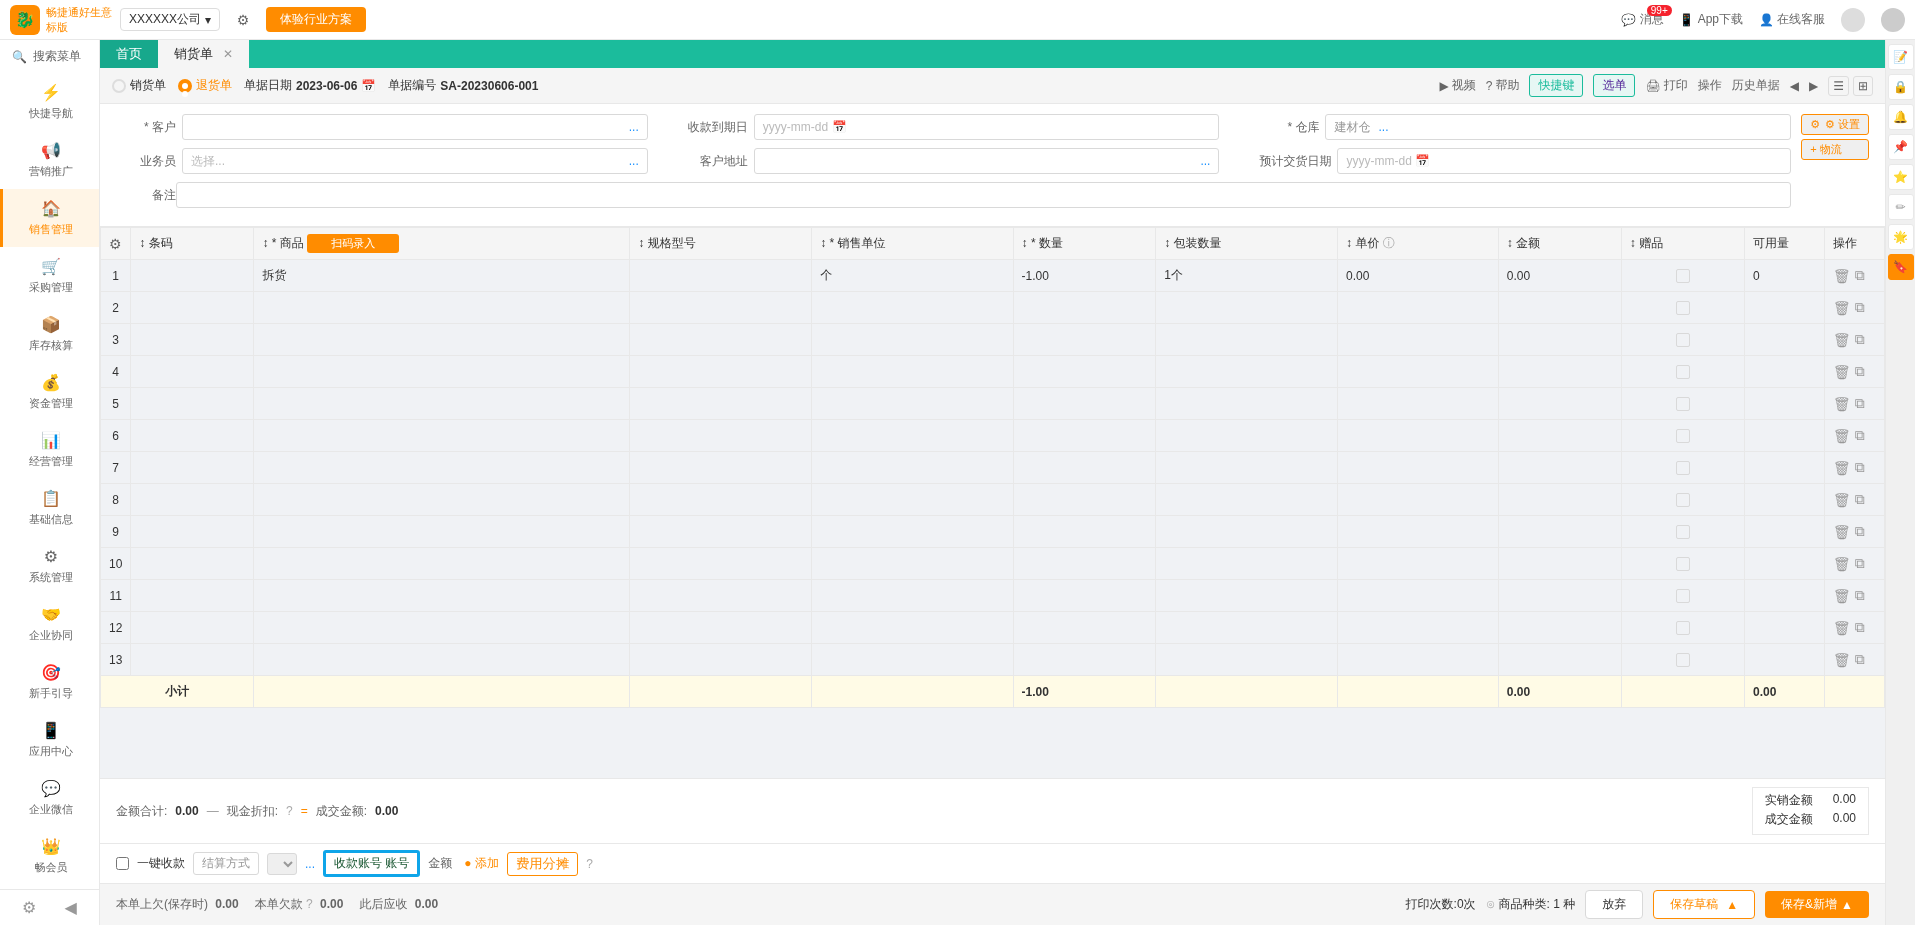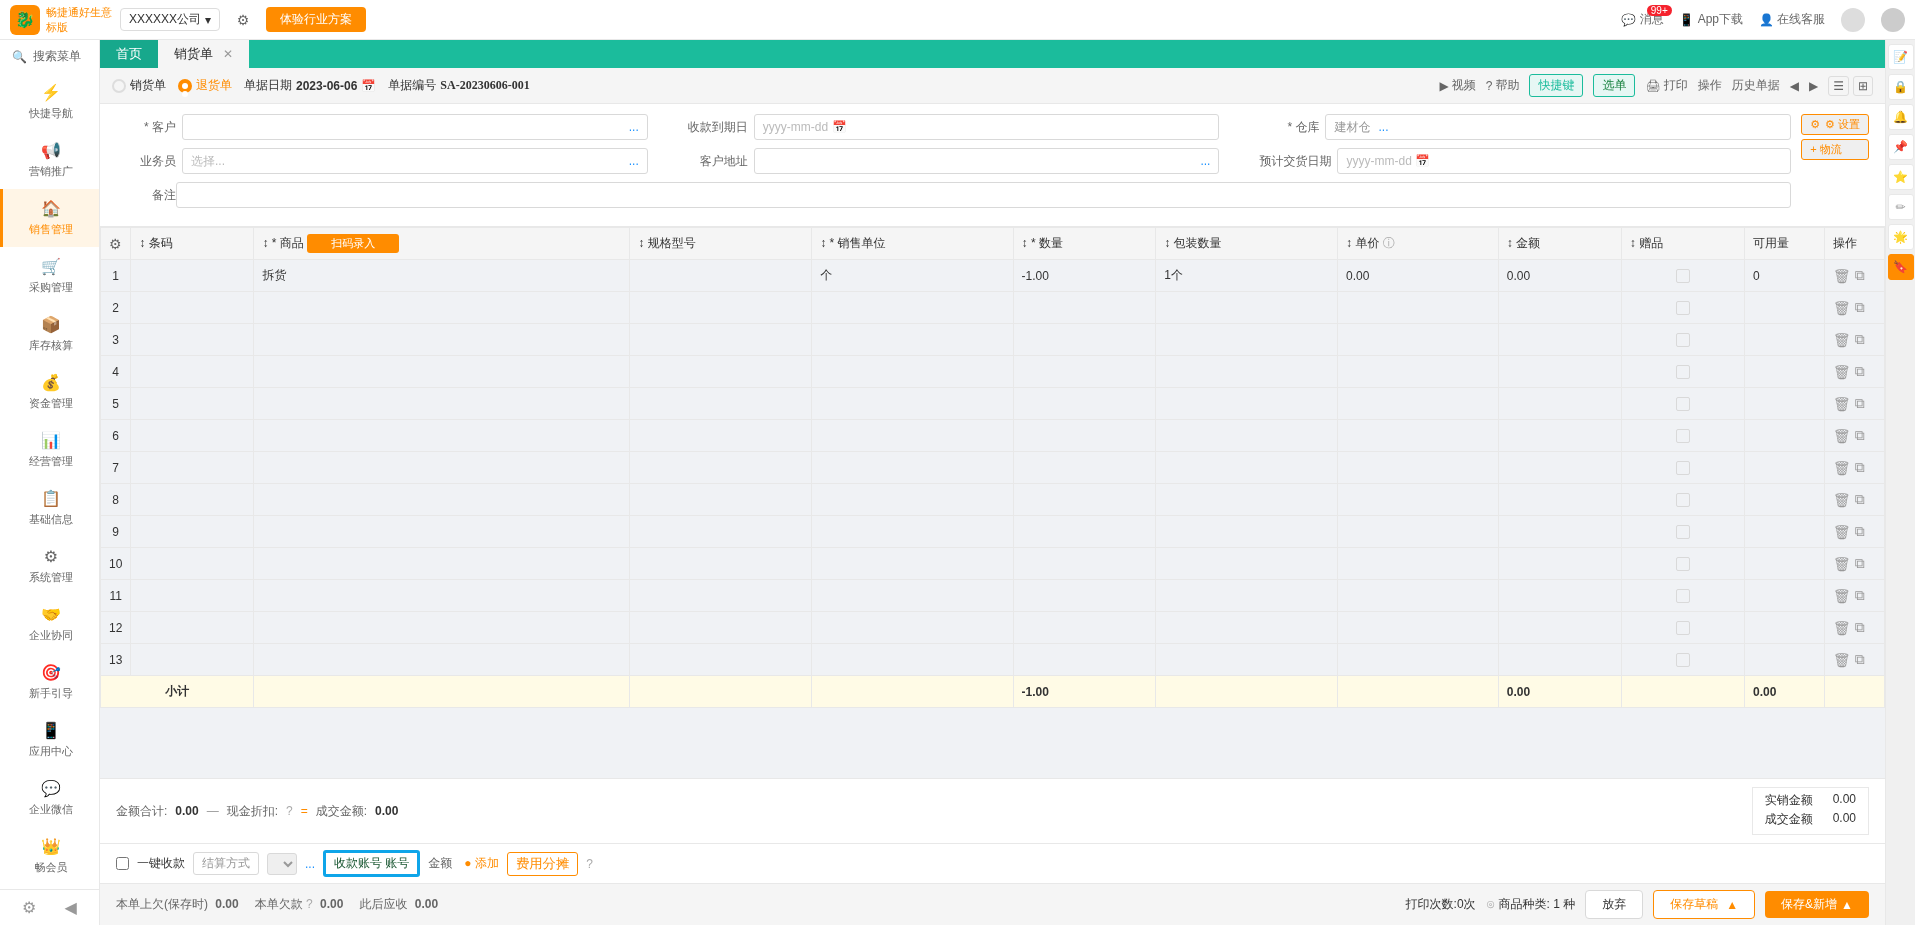--- a/index.html
+++ b/index.html
@@ -337,36 +337,36 @@
               <span style="color:#ff8c00;">退货单</span>
             </div>
           </div>
           <div class="date-field">
             <span>单据日期</span>
             <span style="font-weight:bold;">2023-06-06</span>
             <span class="date-icon">📅</span>
           </div>
           <div class="date-field">
             <span>单据编号</span>
-            <span style="font-weight:bold;font-family:Liberation Serif, serif;">SA-20230606-001</span>
+            <span style="font-weight:bold;">SA-20230606-001</span>
           </div>
         </div>
         <div class="toolbar-right">
           <div class="toolbar-btn">
             <span>▶</span>
             <span>视频</span>
           </div>
           <div class="toolbar-btn">
             <span>?</span>
             <span>帮助</span>
           </div>
           <div class="toolbar-btn" style="background:#e6f7f4;border:1px solid #1bbc9c;padding:2px 8px;border-radius:3px;color:#1bbc9c;">
             <span>快捷键</span>
           </div>
-          <div class="toolbar-btn" style="background:#e6f7f4;border:1px solid #1bbc9c;padding:2px 8px;border-radius:3px;color:#15803d;">
+          <div class="toolbar-btn" style="background:#e6f7f4;border:1px solid #1bbc9c;padding:2px 8px;border-radius:3px;color:#4c1d95;">
             <span>选单</span>
           </div>
           <div class="toolbar-btn">
             <span>🖨</span>
             <span>打印</span>
           </div>
           <div class="toolbar-btn">
             <span>操作</span>
           </div>
           <div class="toolbar-btn">

